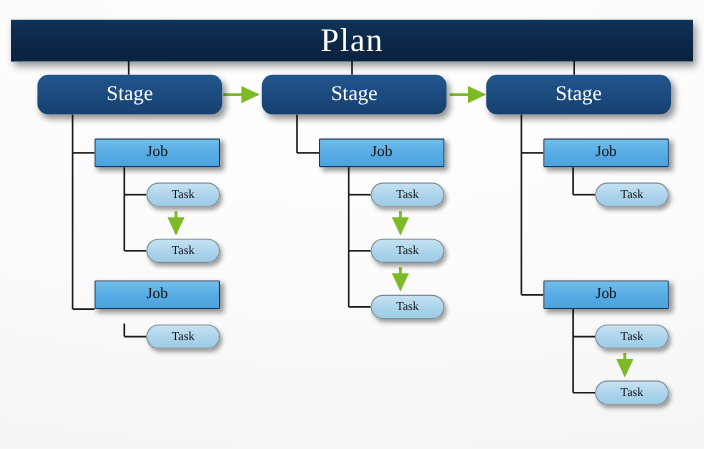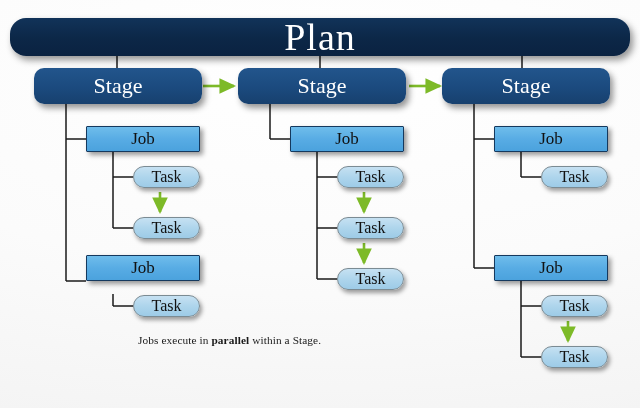--- a/index.html
+++ b/index.html
@@ -23,49 +23,49 @@
     position:absolute;
     box-sizing:border-box;
     display:flex;align-items:center;justify-content:center;
     text-align:center;
     white-space:nowrap;
   }
   
   .plan{
     background:linear-gradient(180deg,#113359 0%,#0c2747 55%,#0a2241 100%);
     color:#ffffff;
-    border-radius:16px;
-    font-size:38px;
+    border-radius:0;
+    font-size:30px;
     letter-spacing:1px;
     box-shadow:3px 4px 7px rgba(0,0,0,0.42);
   }
   
   .stage{
     background:linear-gradient(180deg,#22558c 0%,#1b4a7e 55%,#17406e 100%);
     color:#ffffff;
     border-radius:10px;
-    font-size:22px;
+    font-size:19px;
     box-shadow:3px 4px 6px rgba(0,0,0,0.42);
   }
   
   .job{
     background:linear-gradient(180deg,#6fbdeb 0%,#58ace4 50%,#4ba2dd 100%);
     color:#111111;
     border:1.4px solid #15395e;
     border-radius:1px;
-    font-size:17px;
+    font-size:14px;
     box-shadow:3px 3px 5px rgba(0,0,0,0.40);
   }
   
   .task{
     background:linear-gradient(180deg,#c6e1f2 0%,#aed5ec 50%,#9dcbe7 100%);
     color:#111111;
     border:1.3px solid #7b8b93;
     border-radius:999px;
-    font-size:16px;
+    font-size:11px;
     box-shadow:2px 3px 4px rgba(0,0,0,0.38);
   }
   
   .caption{
     position:absolute;
     left:138px;top:334px;
     font-size:11.3px;
     line-height:12.6px;
     color:#1a1a1a;
     letter-spacing:0.1px;
@@ -196,16 +196,15 @@
     <span>Job</span>
   </div>
   <div class="node task" style="left:541px;top:295px;width:67px;height:22px;">
     <span>Task</span>
   </div>
   <div class="node task" style="left:541px;top:346px;width:67px;height:22px;">
     <span>Task</span>
   </div>
 
   <div class="caption">
-    <div class="cap-line"><span>Jobs execute in </span><b>parallel</b><span> within a Stage.</span></div>
   </div>
 
 </div>
 
 </body></html>

